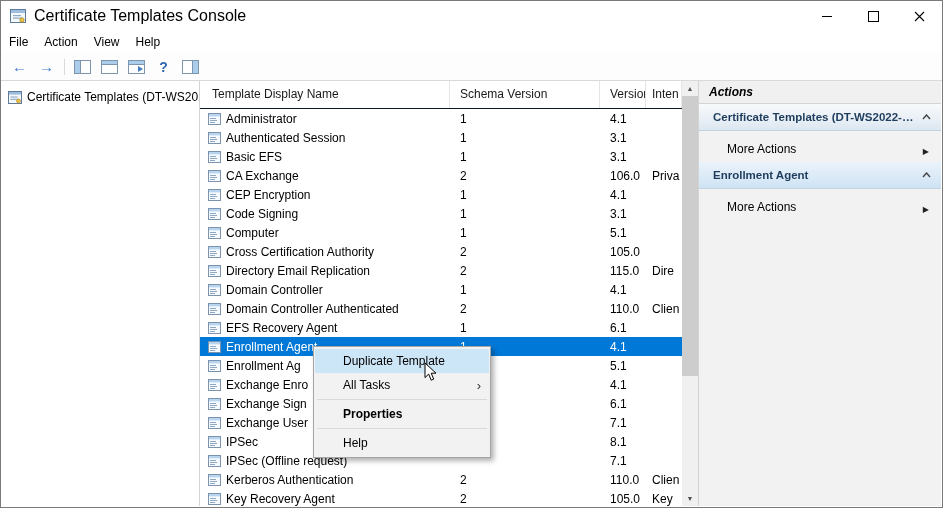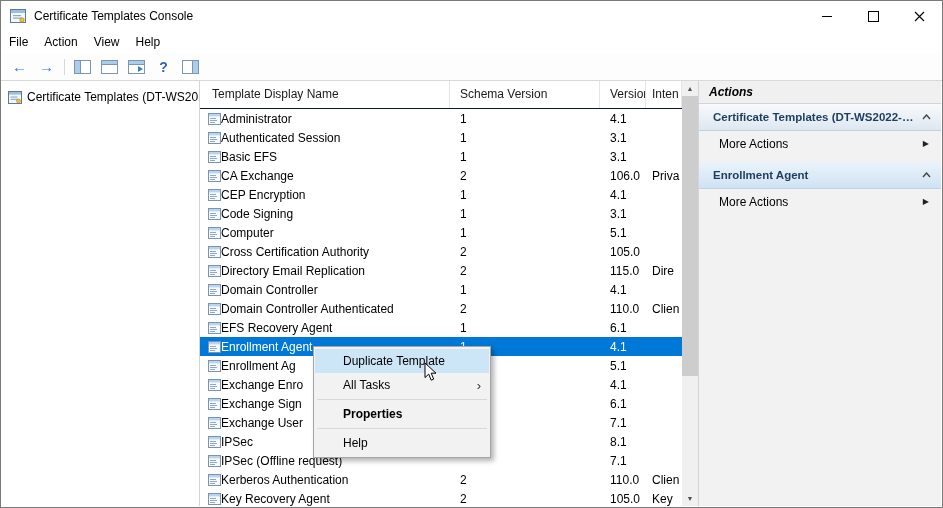--- a/index.html
+++ b/index.html
@@ -2,21 +2,21 @@
 <html style="--sel: #0078d7; --mhl: #cde6f7; --ahead: #1e3c5c;"><head>
 <meta charset="utf-8">
 <style>
   html,body{margin:0;padding:0;background:#fff;}
   body{width:943px;height:508px;font-family:"Liberation Sans","DejaVu Sans",sans-serif;font-size:12px;color:#000;}
   .window{position:relative;width:943px;height:508px;box-sizing:border-box;border:1px solid #7a7a7a;background:#fff;overflow:hidden;}
 
   
   .titlebar{height:30px;display:flex;align-items:center;background:#fff;}
   .app-icon{margin-left:9px;display:inline-flex;}
-  .title{margin-left:8px;font-size:12px;}
+  .title{margin-left:8px;font-size:16px;}
   .winbtns{margin-left:auto;display:flex;height:100%;}
   .winbtn{width:46px;height:100%;display:flex;align-items:center;justify-content:center;cursor:default;}
   .g-min{width:10px;height:1px;background:#000;display:block;}
   .g-max{width:9px;height:9px;border:1px solid #000;display:block;}
 
   
   .menubar{height:22px;display:flex;align-items:center;background:#fff;}
   .menu-item{padding:3px 8px;}
 
   
@@ -40,21 +40,21 @@
   .list-pane{position:relative;width:499px;box-sizing:border-box;border-right:1px solid #d4d4d4;background:#fff;overflow:hidden;}
   .list-header{display:flex;height:27px;border-bottom:1px solid #0f172a;width:482px;}
   .col{box-sizing:border-box;border-right:1px solid #e5e5e5;padding:6px 0 0 10px;white-space:nowrap;overflow:hidden;color:#1a1a1a;}
   .c0{width:250px;padding-left:12px;}
   .c1{width:150px;}
   .c2{width:46px;}
   .c3{flex:1;padding-left:6px;}
   .list-body{width:482px;}
   .lrow{display:flex;height:19px;align-items:center;white-space:nowrap;}
   .lrow .cell{box-sizing:border-box;overflow:hidden;}
-  .cell.name{width:250px;display:flex;align-items:center;gap:0;padding-left:8px;}
+  .cell.name{width:250px;display:flex;align-items:center;gap:5px;padding-left:8px;}
   .cell.schema{width:150px;padding-left:10px;}
   .cell.version{width:46px;padding-left:10px;}
   .cell.purpose{flex:1;padding-left:6px;}
   .lrow.sel{background:var(--sel,#0078d7);color:#fff;}
   .tmpl-icon{display:inline-flex;flex:0 0 auto;}
 
   
   .vscrollbar{position:absolute;top:0;right:0;width:16px;bottom:0;background:#f0f0f0;display:flex;flex-direction:column;align-items:center;}
   .sb-arrow{height:15px;width:100%;font-size:7px;color:#505050;display:flex;align-items:center;justify-content:center;}
   .sb-thumb{width:100%;background:#cdcdcd;height:280px;}
@@ -62,21 +62,21 @@
 
   
   .actions-pane{flex:1;background:#f2f2f2;display:flex;flex-direction:column;overflow:hidden;}
   .actions-title{height:22px;line-height:22px;padding-left:10px;font-weight:bold;border-bottom:1px solid #d4d4d4;background:#f0f0f0;font-style:italic;}
   .agroup{display:flex;flex-direction:column;}
   .agroup.g1{margin-top:6px;}
   .ahead{height:26px;display:flex;align-items:center;padding:0 10px 0 14px;font-weight:bold;font-size:11.5px;color:var(--ahead,#1e3c5c);background:linear-gradient(#f8fafc,#dde7f1);border-bottom:1px solid #c3d2e1;}
   .agroup.g1 .ahead{background:linear-gradient(#eaf3fb,#cfe3f4);}
   .ahead-label{flex:1;min-width:0;white-space:nowrap;overflow:hidden;text-overflow:ellipsis;}
   .chev{margin-left:8px;display:inline-flex;}
-  .aitem{height:25px;display:flex;align-items:center;padding:0 12px 0 20px;}
+  .aitem{height:25px;display:flex;align-items:flex-end;padding:0 12px 0 28px;}
   .aarrow{margin-left:auto;font-size:8px;color:#222;}
 
   
   .context-menu{position:absolute;left:312px;top:345px;width:178px;box-sizing:border-box;background:#f2f2f2;border:1px solid #a5a5a5;box-shadow:3px 3px 5px rgba(0,0,0,0.3);padding:2px 1px;z-index:10;}
   .mitem{height:24px;display:flex;align-items:center;padding:0 8px 0 28px;}
   .mitem.hl{background:var(--mhl,#cde6f7);}
   .mitem.bold{font-weight:bold;}
   .marrow{margin-left:auto;font-size:13px;color:#333;line-height:1;}
   .msep{height:1px;background:#d9d9d9;margin:2px 2px;}
 

